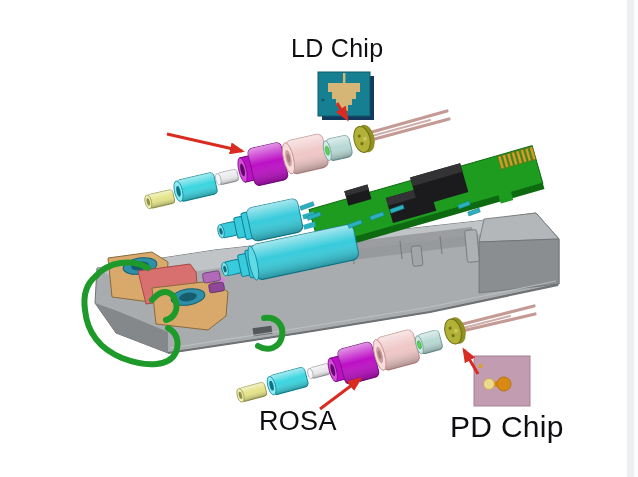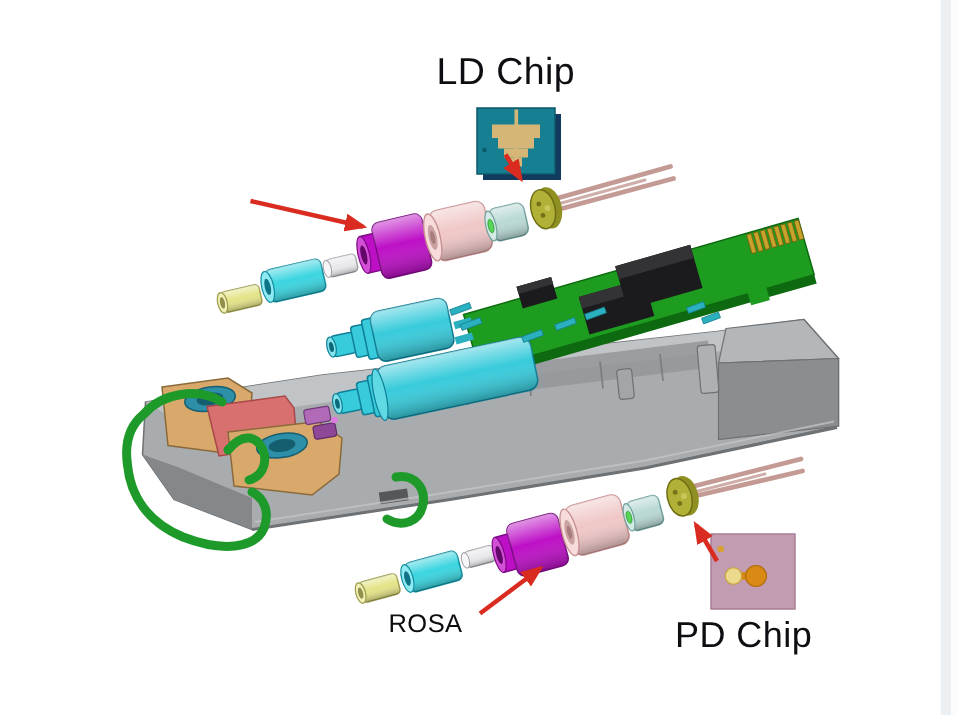--- a/index.html
+++ b/index.html
@@ -7,22 +7,22 @@
     position:relative;width:638px;height:477px;background:#ffffff;overflow:hidden;
     font-family:"Liberation Sans", sans-serif;
   }
   .stage svg{position:absolute;left:0;top:0;}
   .callout{
     position:absolute;color:#0e0e12;font-weight:400;line-height:1.05;
     white-space:nowrap;letter-spacing:0.3px;
   }
   .callout.ld   {left:291px;top:35px; font-size:25px;}
   .callout.tosa {left:82px; top:115px;font-size:25px;}
-  .callout.rosa {left:259px;top:407px;font-size:17px;}
-  .callout.pd   {left:450px;top:411px;font-size:24px;}
+  .callout.rosa {left:259px;top:407px;font-size:27px;}
+  .callout.pd   {left:450px;top:411px;font-size:30px;}
 </style>
 </head>
 <body>
 
 <div class="stage">
 
 <svg width="638" height="477" viewBox="0 0 638 477">
   <defs>
     <marker id="ah" markerUnits="userSpaceOnUse" markerWidth="15" markerHeight="12" refX="12" refY="6" orient="auto">
       <path d="M0,0 L15,6 L0,12 Z" style="fill:var(--arrow,#d92b20)"></path>

